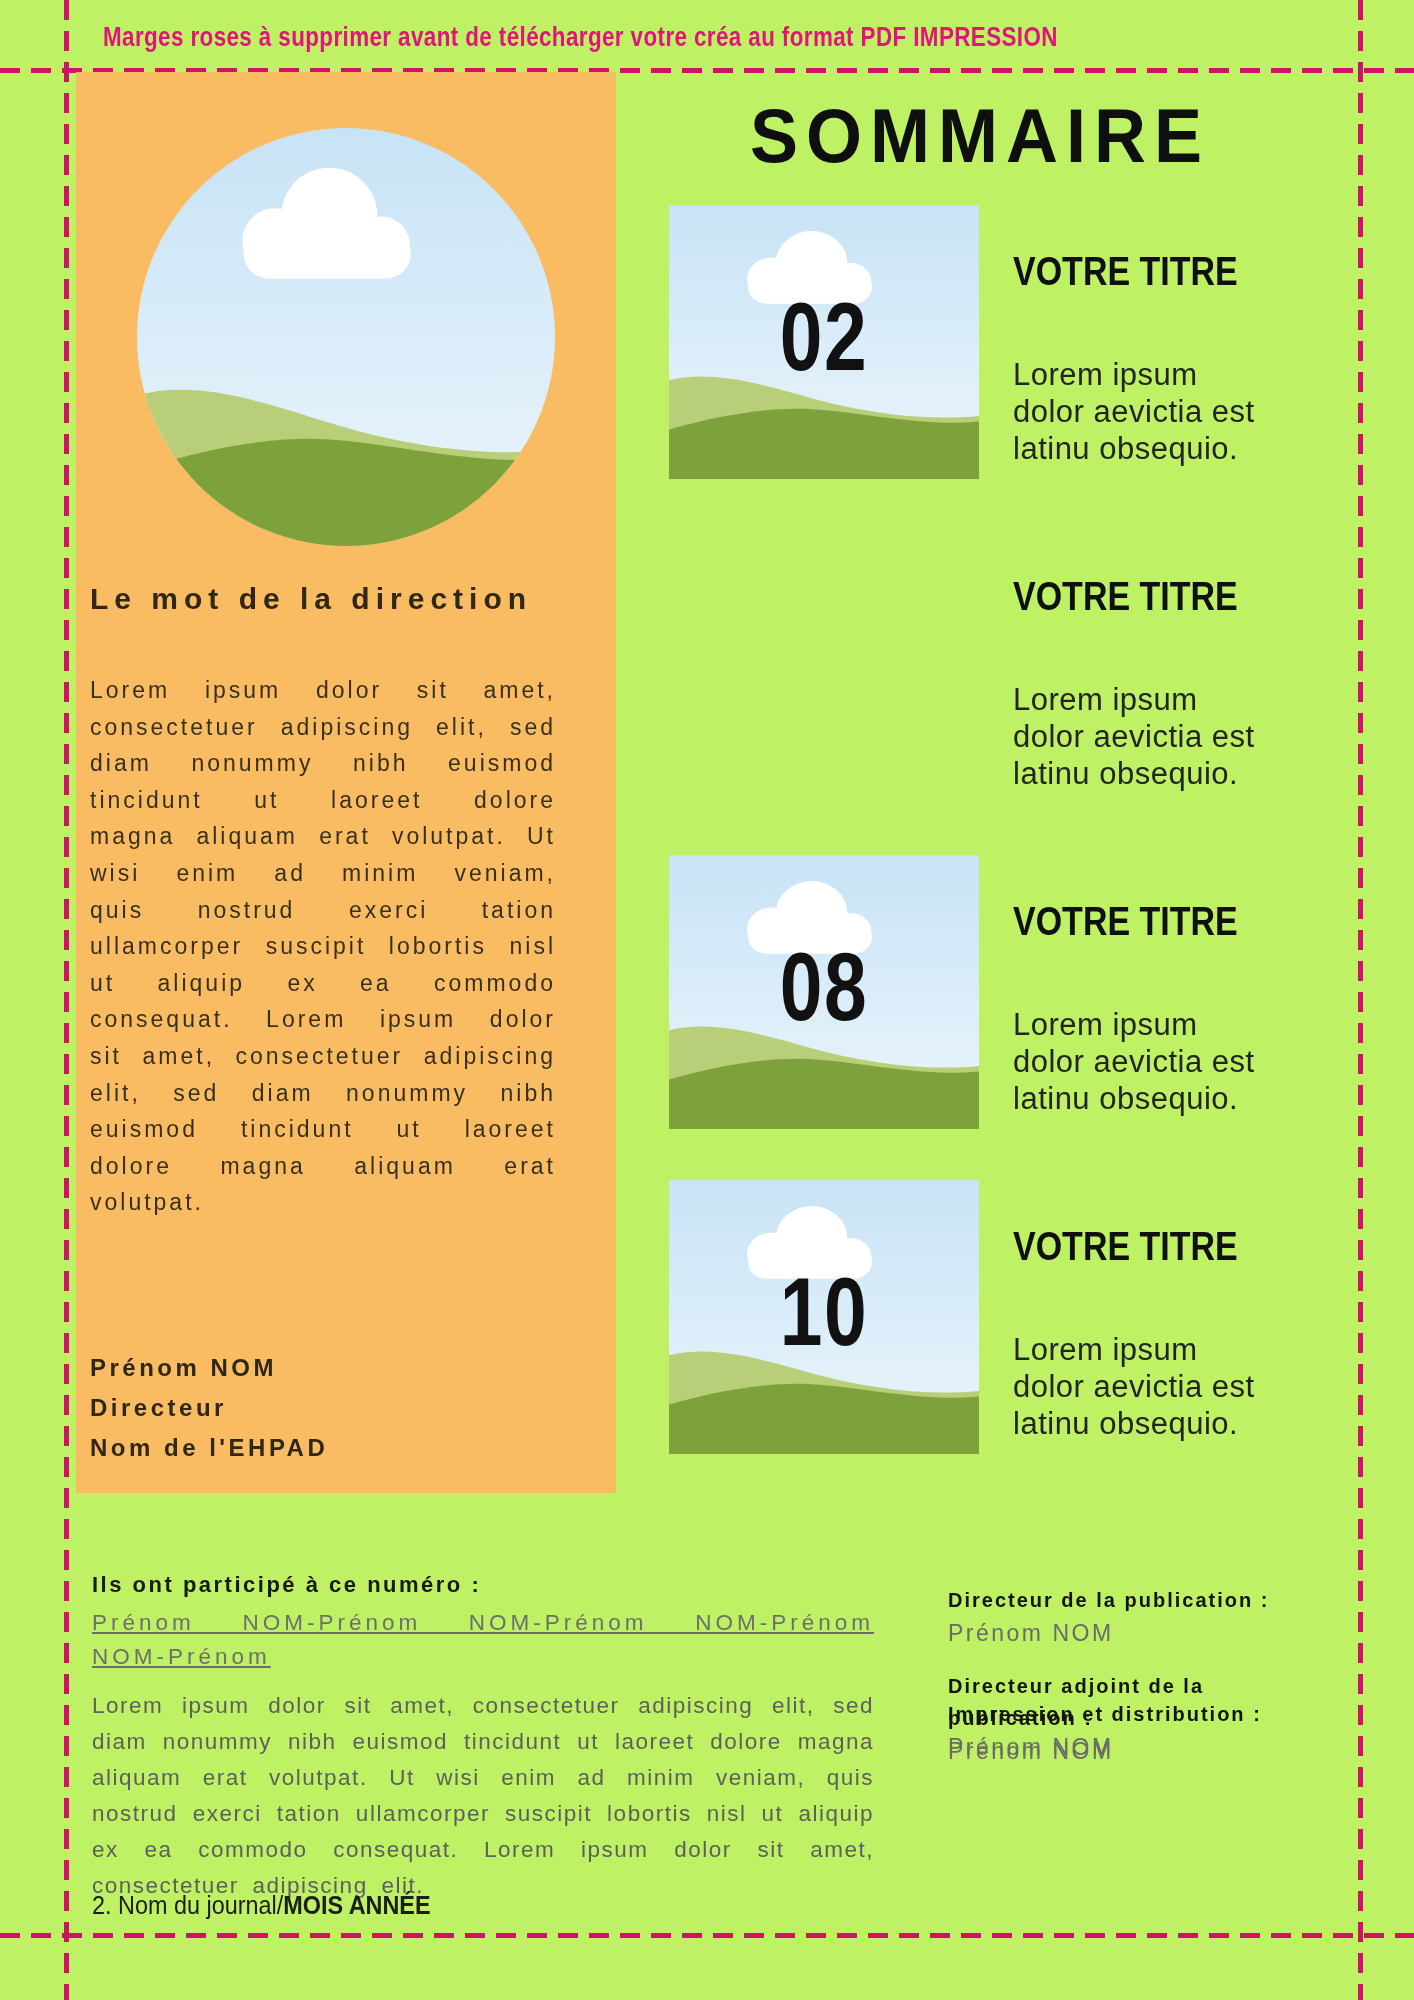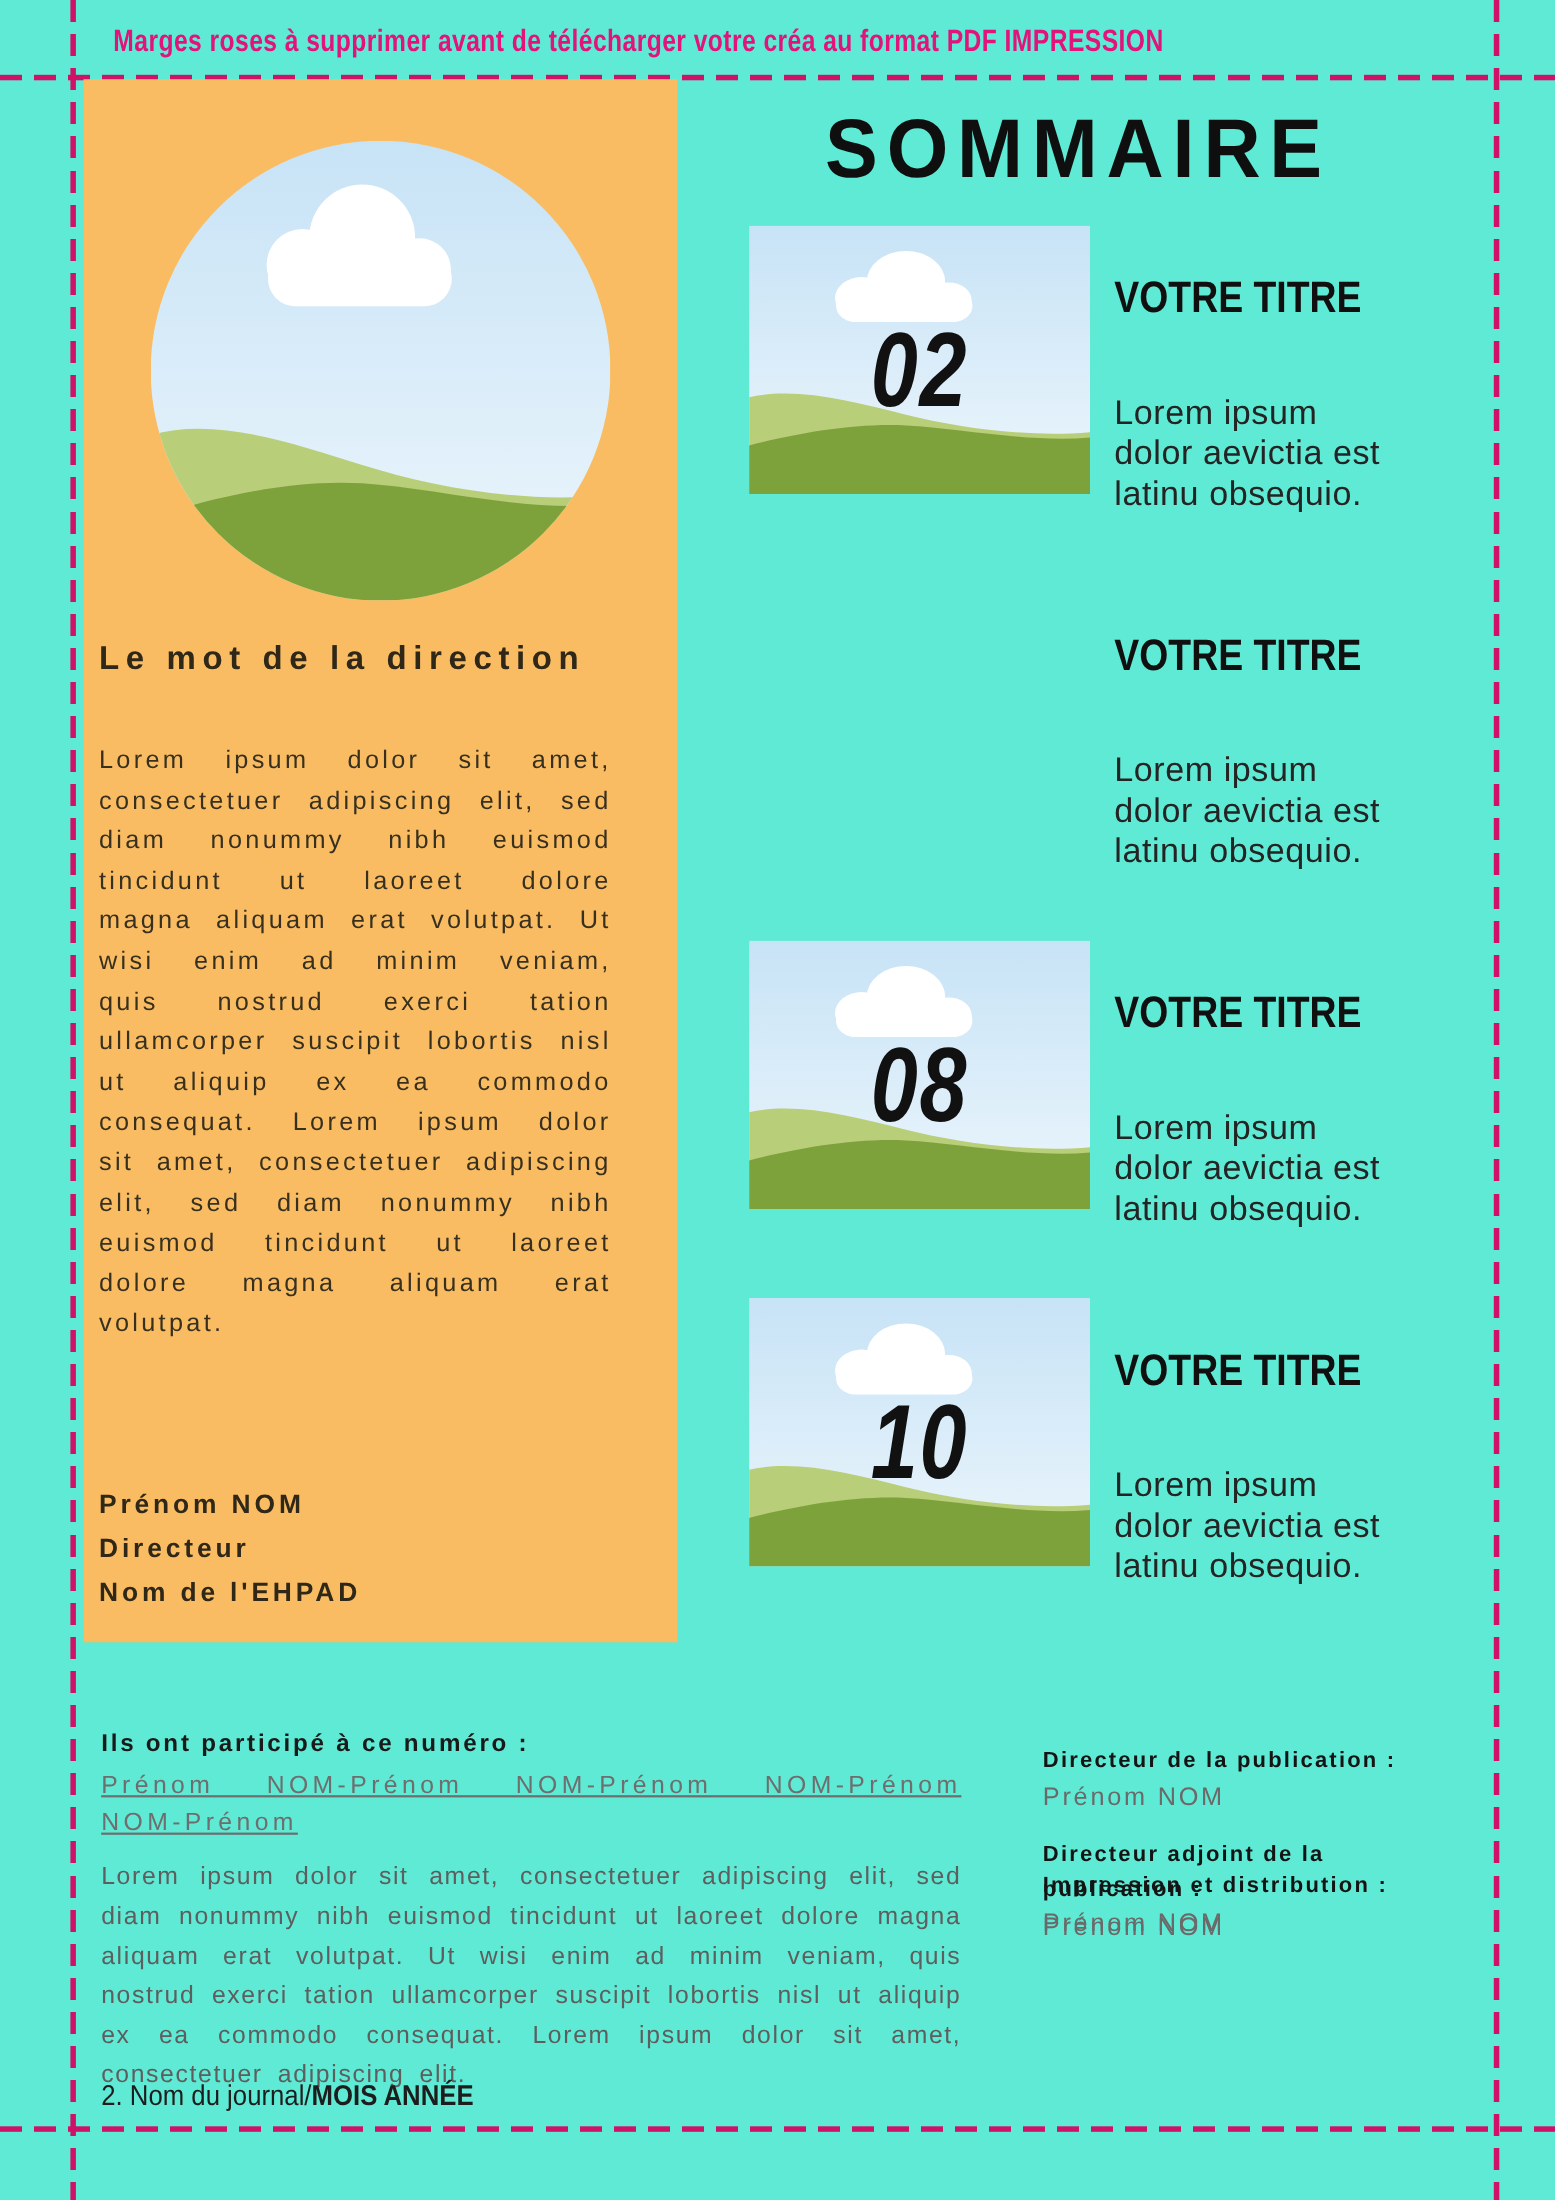--- a/index.html
+++ b/index.html
@@ -1,18 +1,18 @@
 <!DOCTYPE html>
 <html><head>
 <meta charset="utf-8">
 <style>
   html, body { margin: 0; padding: 0; background: #ffffff; }
   .page {
     position: relative; width: 1414px; height: 2000px; margin: 0 auto;
-    background: #5eead4; overflow: hidden;
+    background: #bef264; overflow: hidden;
     font-family: "Liberation Sans", sans-serif;
   }
   
   .dash-h {
     position: absolute; left: 0; width: 1414px; height: 5px;
     background: repeating-linear-gradient(90deg, #cf1168 0 20px, transparent 20px 31px);
   }
   .dash-v {
     position: absolute; top: 0; height: 2000px; width: 5px;
     background: repeating-linear-gradient(180deg, #cf1168 0 20px, transparent 20px 31px);
@@ -55,21 +55,21 @@
   }
 
   
   .sommaire-title {
     position: absolute; left: 655px; top: 93px; width: 650px;
     text-align: center; font-size: 72px; font-weight: 700;
     letter-spacing: 8px; color: #0f0f0f;
     transform: scaleY(1.05); transform-origin: center top; white-space: nowrap;
   }
   .toc-row { position: absolute; left: 665px; width: 630px; height: 312px; }
-  .thumb { position: absolute; left: 16px; top: 0; width: 310px; height: 244px; overflow: hidden; font-style: italic; }
+  .thumb { position: absolute; left: 4px; top: 0; width: 310px; height: 274px; overflow: hidden; }
   .num {
     position: absolute; left: 0; right: 0; top: 84px; text-align: center;
     font-size: 96px; font-weight: 700; color: #111111; line-height: 1;
     transform: scaleX(.80); letter-spacing: 2px;
   }
   .row-title {
     position: absolute; left: 348px; top: 44px;
     font-size: 40px; font-weight: 700; color: #101010; white-space: nowrap;
     transform: scaleX(.85); transform-origin: left top;
   }

